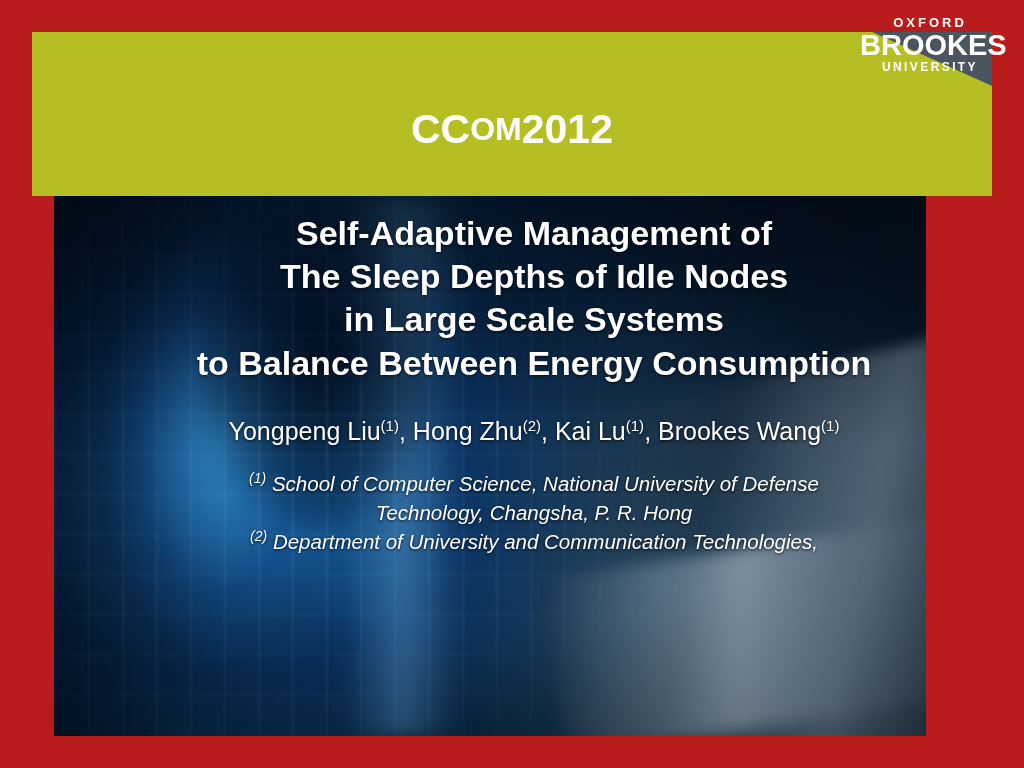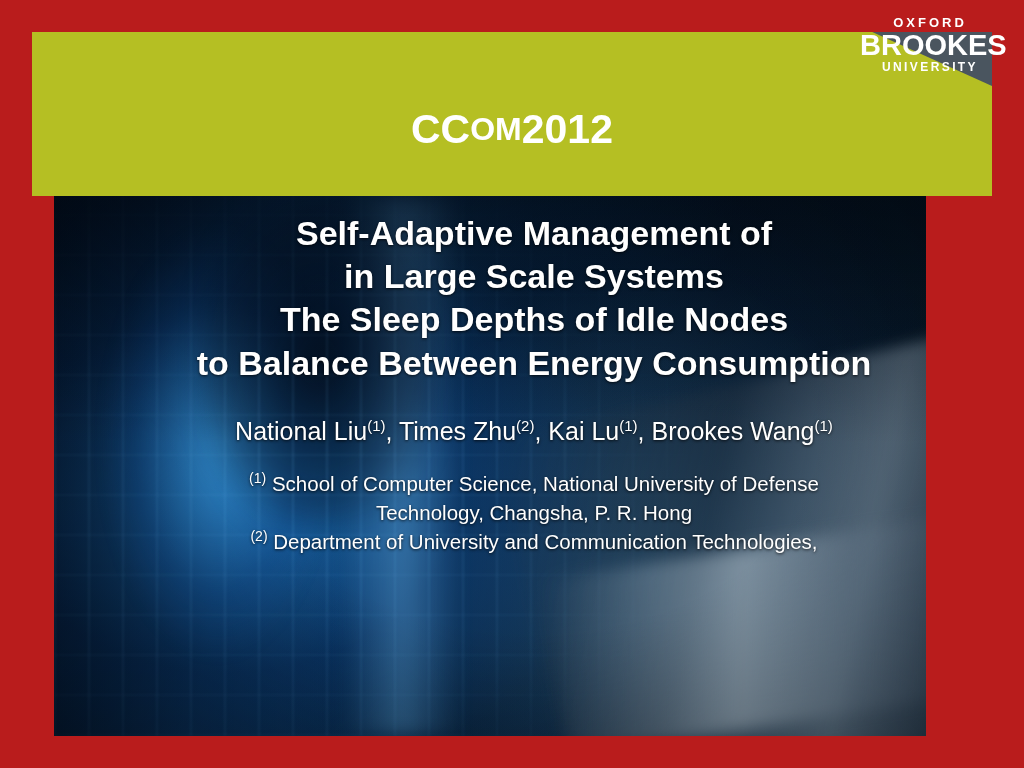--- a/index.html
+++ b/index.html
@@ -198,20 +198,21 @@
     font-size: 25px;
     line-height: 1.3;
     text-shadow: 0 1px 3px rgba(0,0,0,0.8);
   }
   .authors sup { font-size: 15px; }
   .affils {
     margin-top: 22px;
     font-size: 20.5px;
     line-height: 1.42;
     text-shadow: 0 1px 3px rgba(0,0,0,0.8);
+    font-style: italic;
   }
   .affils .aff { display: block; }
   .affils sup { font-size: 14px; }
 </style>
 </head>
 <body>
 
 <div class="slide">
 
   <div class="logo-block">
@@ -240,27 +241,27 @@
       <div class="ph-grid"></div>
       <div class="ph-rack"></div>
       <div class="ph-rack2"></div>
       <div class="ph-topdark"></div>
       <div class="ph-vignette"></div>
     </div>
 
     <div class="content">
       <div class="title">
         <span class="line">Self-Adaptive Management of</span>
+        <span class="line">The Sleep Depths of Idle Nodes</span>
         <span class="line">in Large Scale Systems</span>
-        <span class="line">The Sleep Depths of Idle Nodes</span>
         <span class="line">to Balance Between Energy Consumption</span>
       </div>
 
       <div class="authors">
-        <span>National Liu</span><sup>(1)</sup><span>, </span><span>Times Zhu</span><sup>(2)</sup><span>, </span><span>Kai Lu</span><sup>(1)</sup><span>,  </span><span>Brookes Wang</span><sup>(1)</sup>
+        <span>Yongpeng Liu</span><sup>(1)</sup><span>, </span><span>Hong Zhu</span><sup>(2)</sup><span>, </span><span>Kai Lu</span><sup>(1)</sup><span>,  </span><span>Brookes Wang</span><sup>(1)</sup>
       </div>
 
       <div class="affils">
         <span class="aff"><sup>(1)</sup><span> School of Computer Science, National University of Defense</span></span>
         <span class="aff">Technology, Changsha, P. R. Hong</span>
         <span class="aff"><sup>(2)</sup><span> Department of University and Communication Technologies,</span></span>
       </div>
     </div>
   </div>
 

